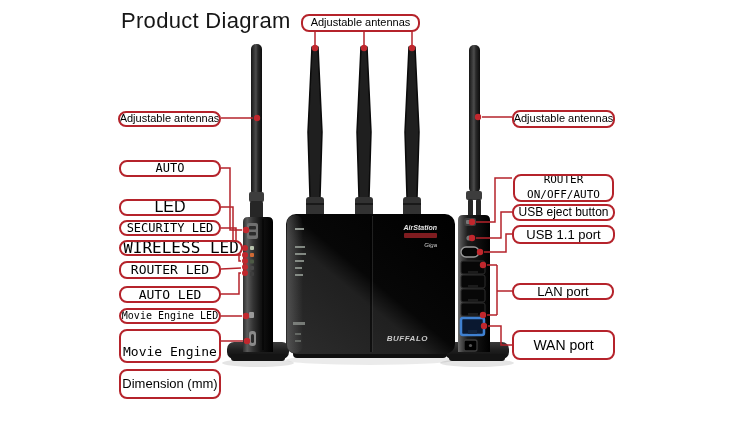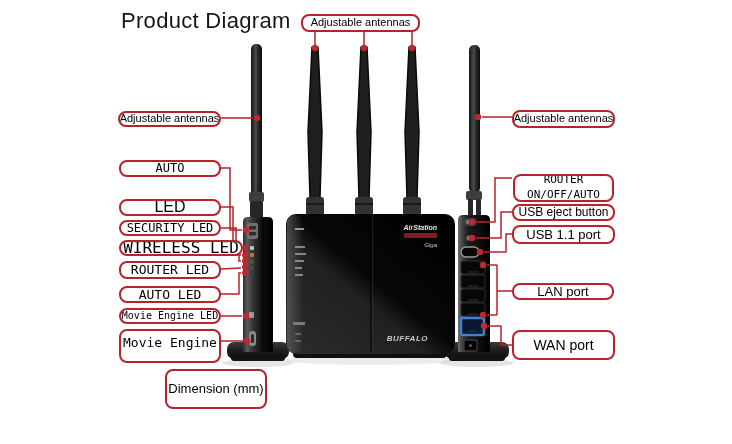--- a/index.html
+++ b/index.html
@@ -203,22 +203,22 @@
   <div class="co sans" style="left:301px;top:14px;width:119px;height:18px;font-size:11px;">Adjustable antennas</div>
 
   <div class="co sans" style="left:118px;top:111px;width:103px;height:16px;font-size:11px;">Adjustable antennas</div>
   <div class="co mono" style="left:119px;top:160px;width:102px;height:17px;font-size:12px;">AUTO</div>
   <div class="co sans" style="left:119px;top:199px;width:102px;height:17px;font-size:16px;">LED</div>
   <div class="co mono" style="left:119px;top:220px;width:102px;height:16px;font-size:12px;">SECURITY LED</div>
   <div class="co mono" style="left:119px;top:240px;width:124px;height:16px;font-size:16px;">WIRELESS LED</div>
   <div class="co mono" style="left:119px;top:261px;width:102px;height:18px;font-size:13px;text-align:center;">ROUTER LED</div>
   <div class="co mono" style="left:119px;top:286px;width:102px;height:17px;font-size:13px;">AUTO LED</div>
   <div class="co mono" style="left:119px;top:308px;width:102px;height:16px;font-size:10px;">Movie Engine LED</div>
-  <div class="co mono" style="left:119px;top:329px;width:102px;height:34px;font-size:13px;align-items:flex-start;padding-top:5px;">Movie Engine</div>
-  <div class="co sans" style="left:119px;top:369px;width:102px;height:40px;font-size:13px;margin-left:46px;">Dimension (mm)</div>
+  <div class="co mono" style="left:119px;top:329px;width:102px;height:34px;font-size:13px;align-items:flex-start;padding-top:14px;">Movie Engine</div>
+  <div class="co sans" style="left:119px;top:369px;width:102px;height:30px;font-size:13px;">Dimension (mm)</div>
 
   <div class="co sans" style="left:512px;top:110px;width:103px;height:18px;font-size:11px;">Adjustable antennas</div>
   <div class="co mono col" style="left:513px;top:158px;width:101px;height:28px;font-size:11px;margin-top:16px;">
     <span>ROUTER</span>
     <span>ON/OFF/AUTO</span>
   </div>
   <div class="co sans" style="left:512px;top:204px;width:103px;height:17px;font-size:12px;">USB eject button</div>
   <div class="co sans" style="left:512px;top:225px;width:103px;height:19px;font-size:13px;">USB 1.1 port</div>
   <div class="co sans" style="left:512px;top:283px;width:102px;height:17px;font-size:13px;">LAN port</div>
   <div class="co sans" style="left:512px;top:330px;width:103px;height:30px;font-size:14px;">WAN port</div>

